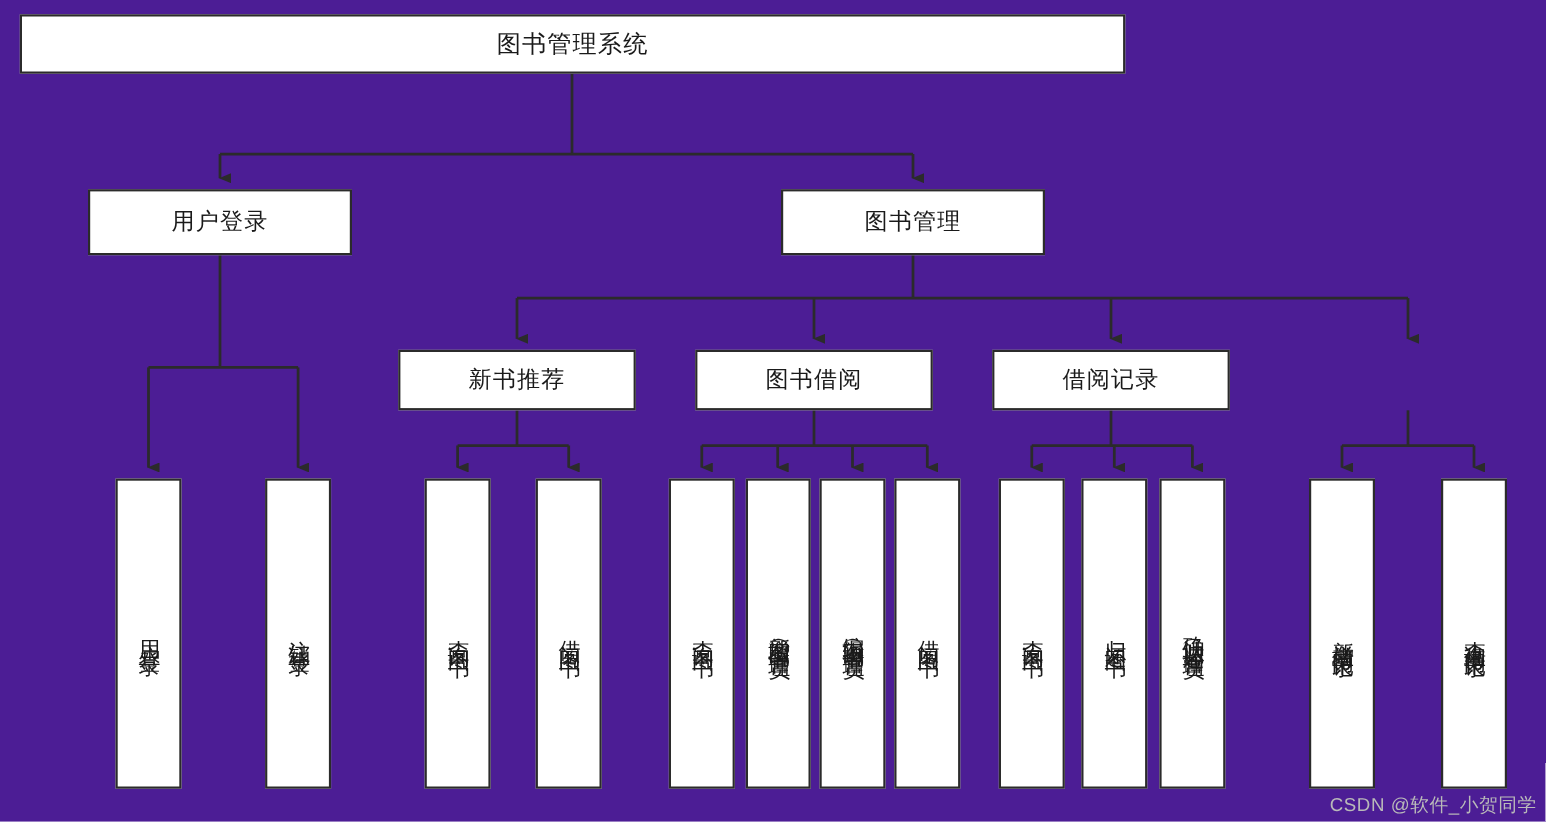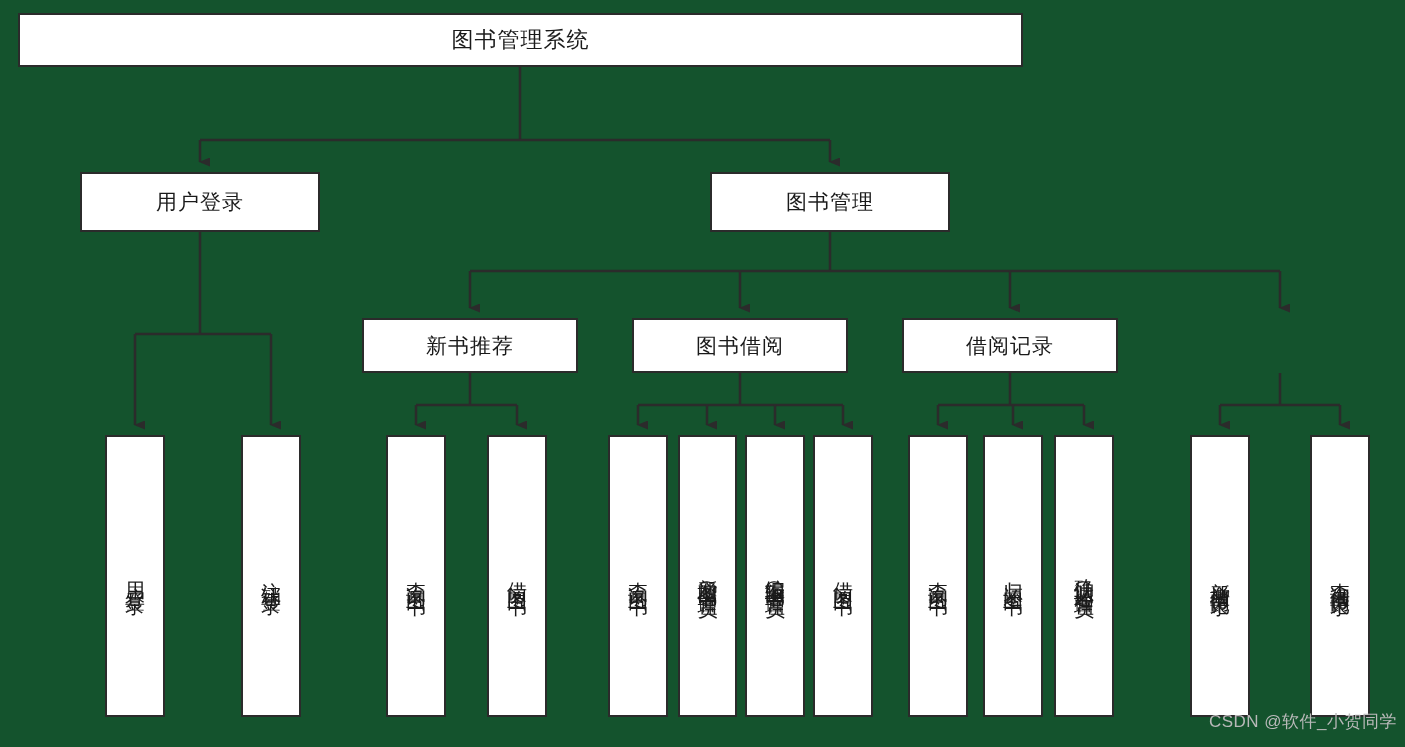--- a/index.html
+++ b/index.html
@@ -7,21 +7,21 @@
     padding: 0;
     background: #ffffff;
   }
   body {
     font-family: "Liberation Sans", "DejaVu Sans", sans-serif;
   }
   #canvas {
     position: relative;
     width: 1405px;
     height: 747px;
-    background: #14532d;
+    background: #4c1d95;
     overflow: hidden;
   }
   svg.edges {
     position: absolute;
     left: 0;
     top: 0;
     width: 1405px;
     height: 747px;
     pointer-events: none;
   }
@@ -61,21 +61,21 @@
     line-height: 1.05;
     white-space: nowrap;
     color: #1a1a1a;
   }
   .leaf.tall-text .vtext {
     letter-spacing: 3px;
   }
   .watermark {
     position: absolute;
     right: 8px;
-    bottom: 14px;
+    bottom: 4px;
     font-size: 17px;
     color: #b9b9b9;
     letter-spacing: 0.5px;
     white-space: nowrap;
   }
 </style>
 </head>
 <body>
 
 <div id="canvas">

